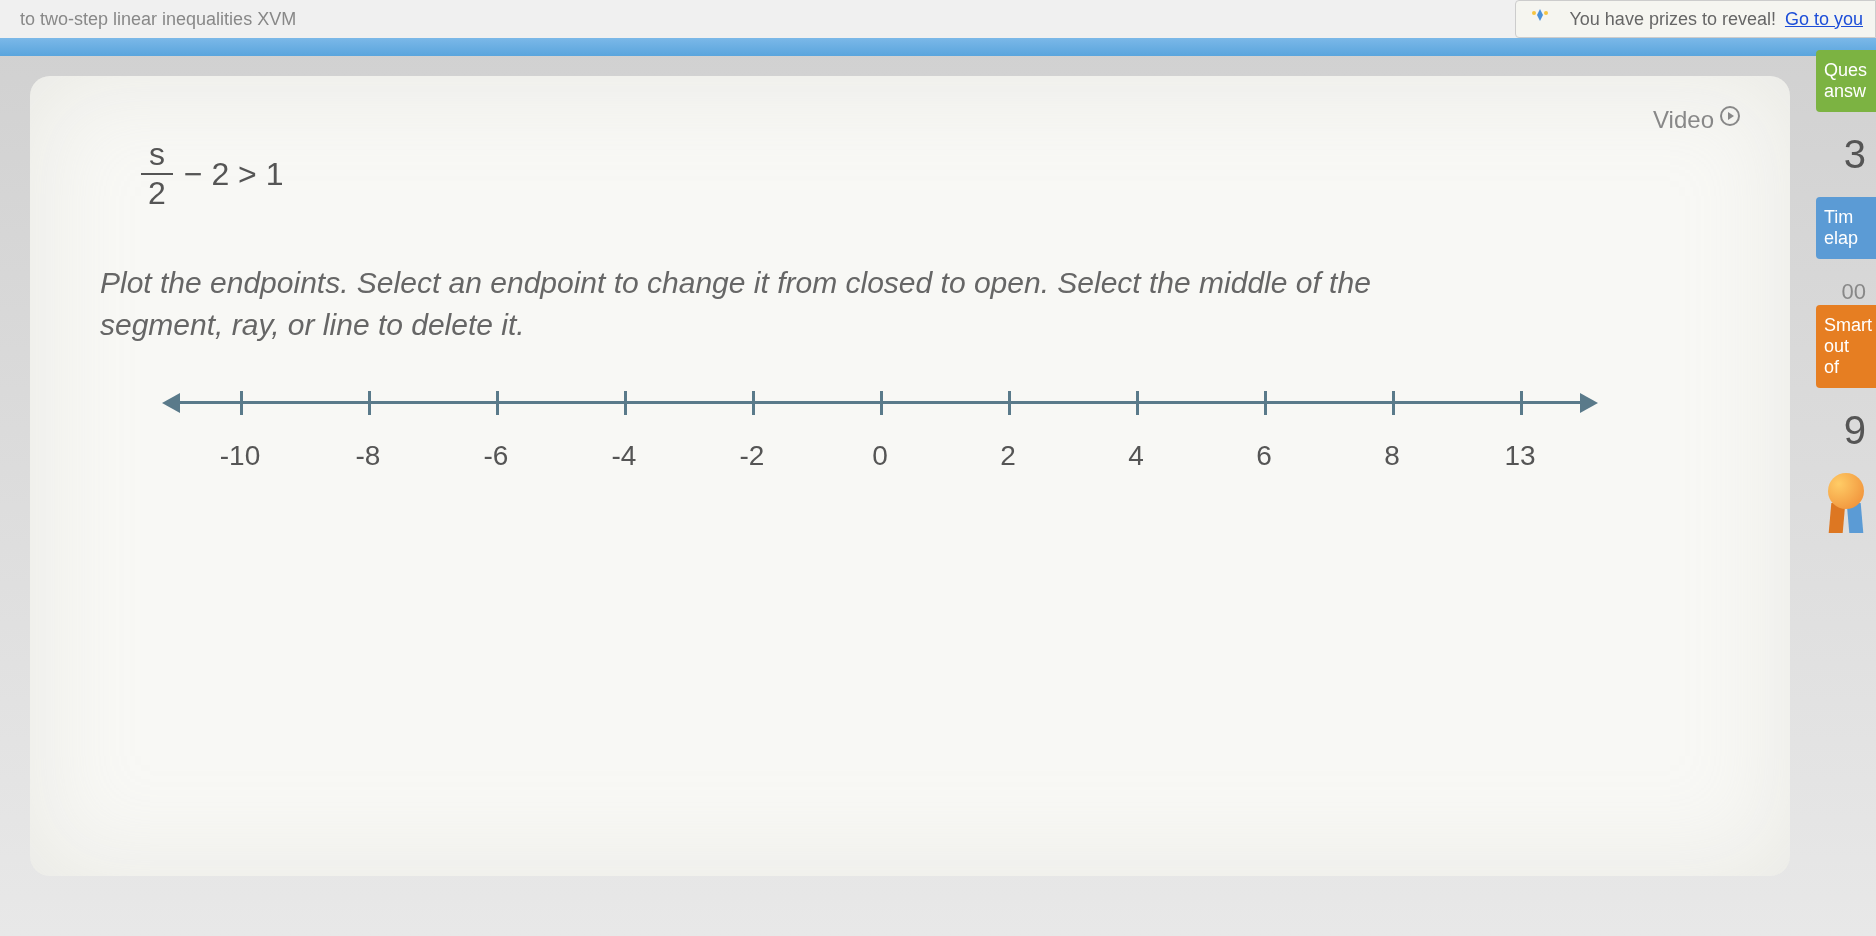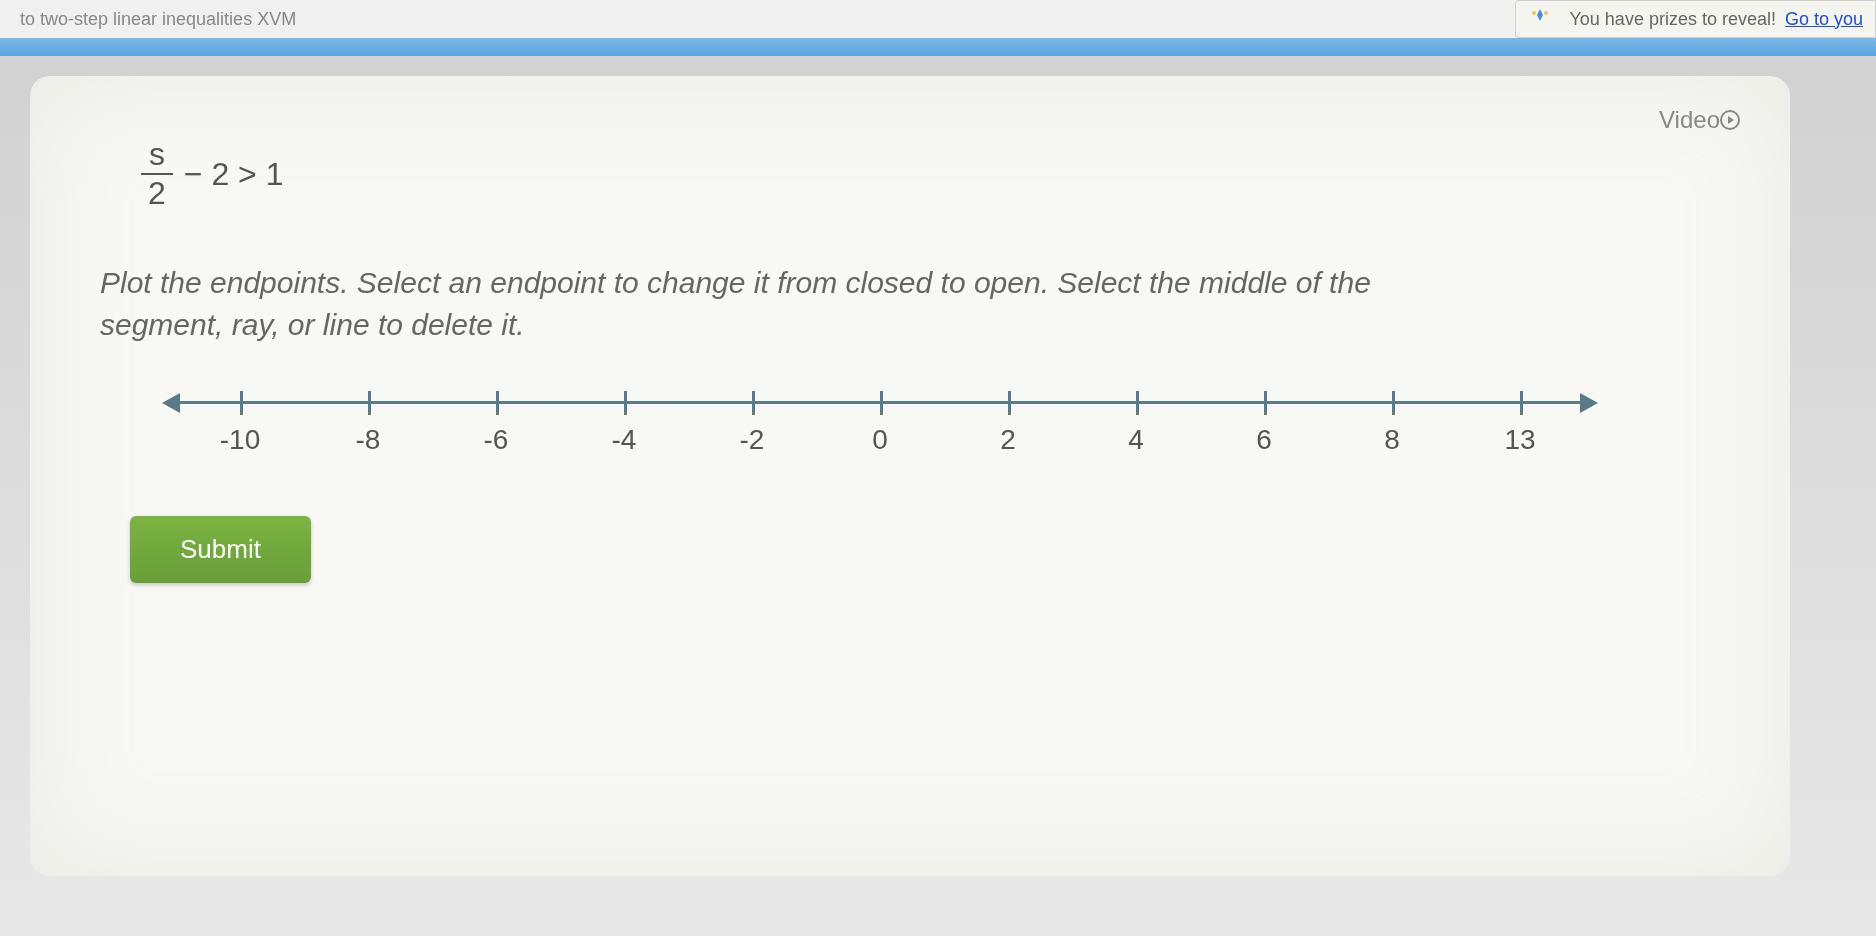--- a/index.html
+++ b/index.html
@@ -77,21 +77,21 @@
       box-shadow: inset 0 0 100px rgba(200,200,190,0.3);
     }
     
     .video-link {
       position: absolute;
       top: 30px;
       right: 50px;
       color: #888;
       font-size: 24px;
       display: flex;
-      align-items: center;
+      gap: 6px;
       cursor: pointer;
     }
     
     .play-icon {
       width: 20px;
       height: 20px;
       border: 2px solid #888;
       border-radius: 50%;
       display: flex;
       align-items: center;
@@ -193,21 +193,21 @@
     .tick {
       position: absolute;
       top: 5px;
       width: 3px;
       height: 24px;
       background: #5a7a8a;
     }
     
     .tick-label {
       position: absolute;
-      top: 38px;
+      top: 54px;
       font-size: 28px;
       color: #555;
       transform: translateX(-50%);
     }
     
     .submit-button {
       background: linear-gradient(to bottom, #7cb342, #689f38);
       color: white;
       border: none;
       border-radius: 6px;
@@ -355,16 +355,37 @@
             <div class="tick" style="left: 1084px;"></div>
             <div class="tick-label" style="left: 1084px;">6</div>
             <div class="tick" style="left: 1212px;"></div>
             <div class="tick-label" style="left: 1212px;">8</div>
             <div class="tick" style="left: 1340px;"></div>
             <div class="tick-label" style="left: 1340px;">13</div>
           </div>
       </div>
     </div>
     
-    <button class="submit-button">Submit</button>
   </div>
 
+  <div class="sidebar">
+    <div class="sidebar-box">
+      <div>Ques</div>
+      <div>answ</div>
+    </div>
+    <div class="score-number">3</div>
+    <div class="sidebar-box blue">
+      <div>Tim</div>
+      <div>elap</div>
+    </div>
+    <div class="time-display">00</div>
+    <div class="sidebar-box orange">
+      <div>Smart</div>
+      <div>out of</div>
+    </div>
+    <div class="score-number">9</div>
+    <div class="ribbon-icon">
+      <div class="ribbon-tail left"></div>
+      <div class="ribbon-tail right"></div>
+      <div class="ribbon-circle"></div>
+    </div>
+  </div>
 </div>
 
 </body></html>

